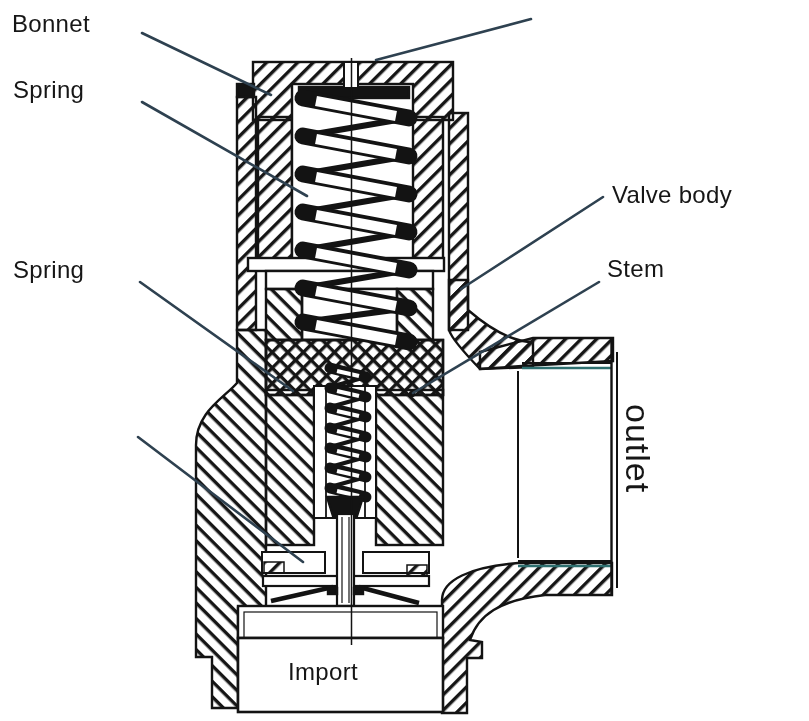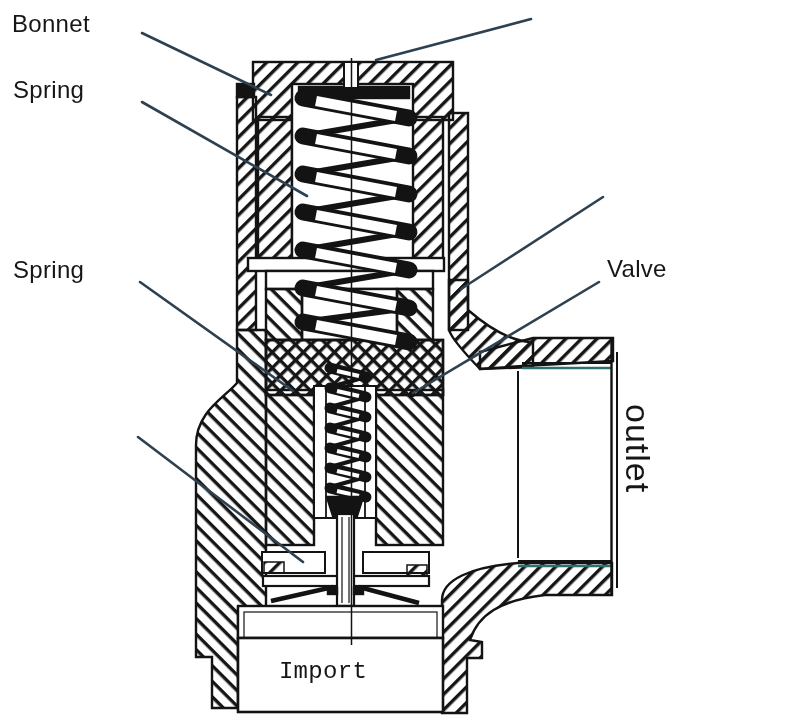--- a/index.html
+++ b/index.html
@@ -176,17 +176,18 @@
       <line x1="603" y1="197" x2="461" y2="289"></line>
       <line x1="599" y1="282" x2="413" y2="393"></line>
       <line x1="140" y1="282" x2="293" y2="391"></line>
       <line x1="138" y1="437" x2="303" y2="562"></line>
     </g>
   </svg>
 
   <div class="lbl" style="left:12px;top:10px;">Bonnet</div>
   <div class="lbl" style="left:13px;top:76px;">Spring</div>
   <div class="lbl" style="left:13px;top:256px;">Spring</div>
-  <div class="lbl" style="left:607px;top:255px;">Valve</div>
+  <div class="lbl" style="left:612px;top:181px;">Valve body</div>
+  <div class="lbl" style="left:607px;top:255px;">Stem</div>
   <div class="lbl vert" style="left:618px;top:404px;height:130px;">outlet</div>
-  <div class="lbl center" style="left:238px;top:658px;width:170px;font-family:Liberation Mono, monospace;">Import</div>
+  <div class="lbl center" style="left:238px;top:658px;width:170px;">Import</div>
 
 </div>
 
 </body></html>

